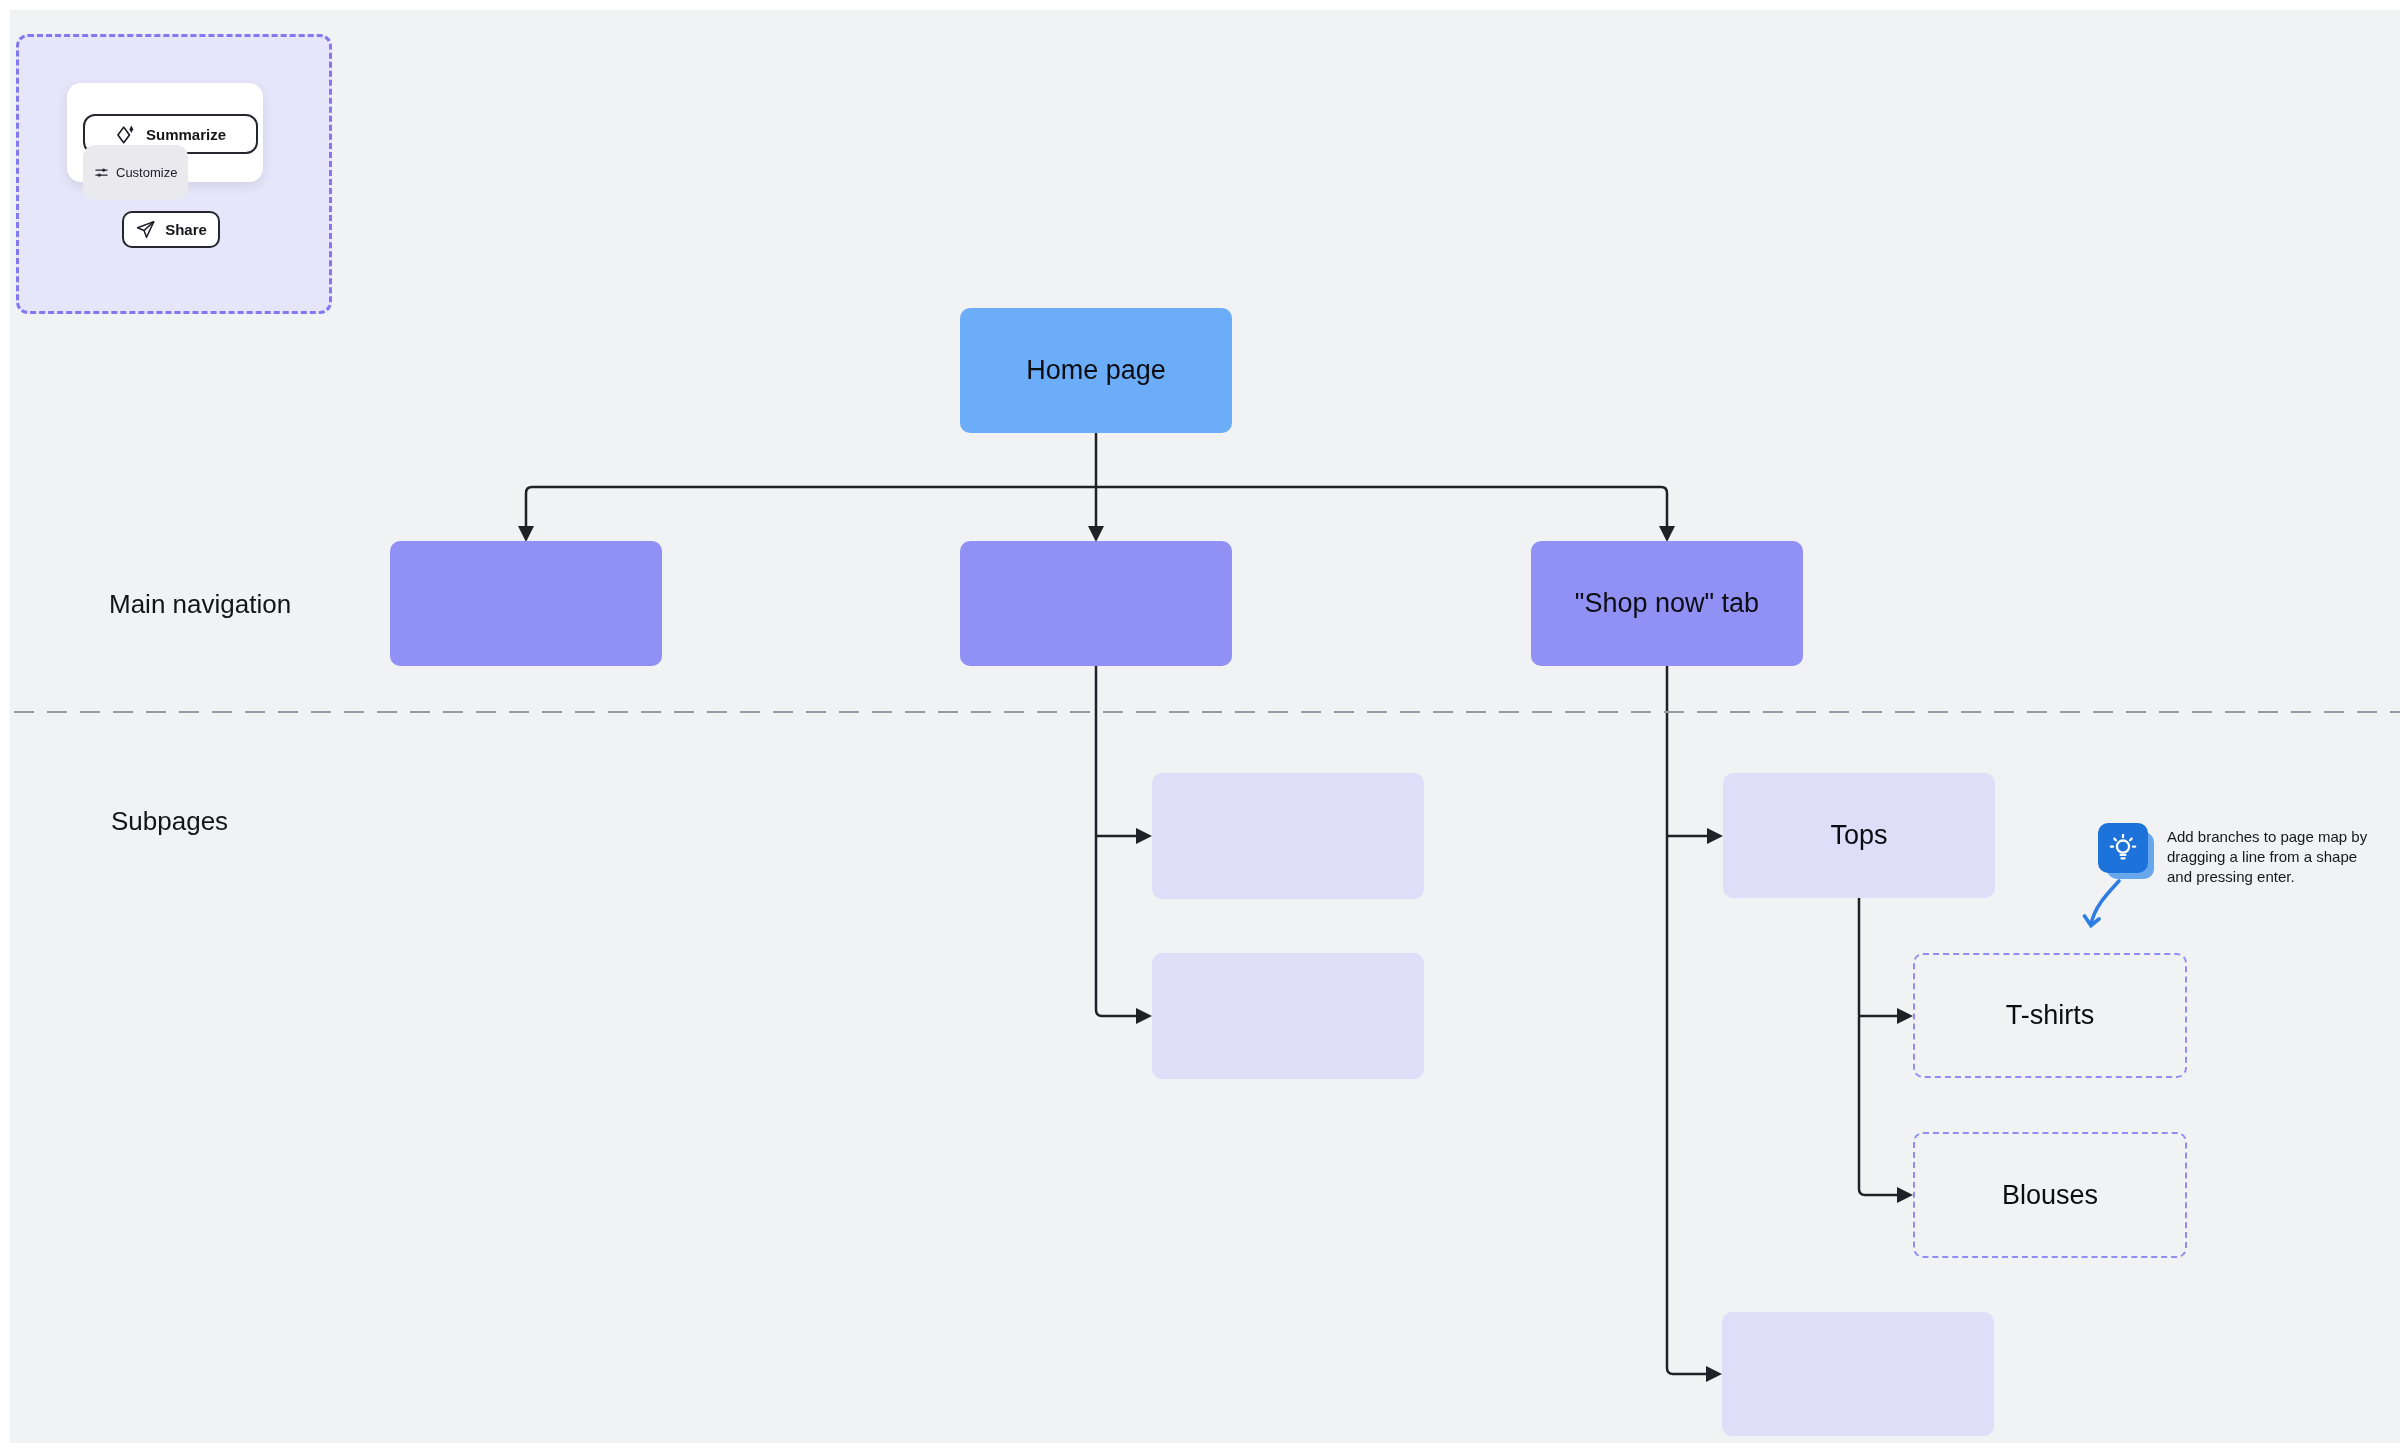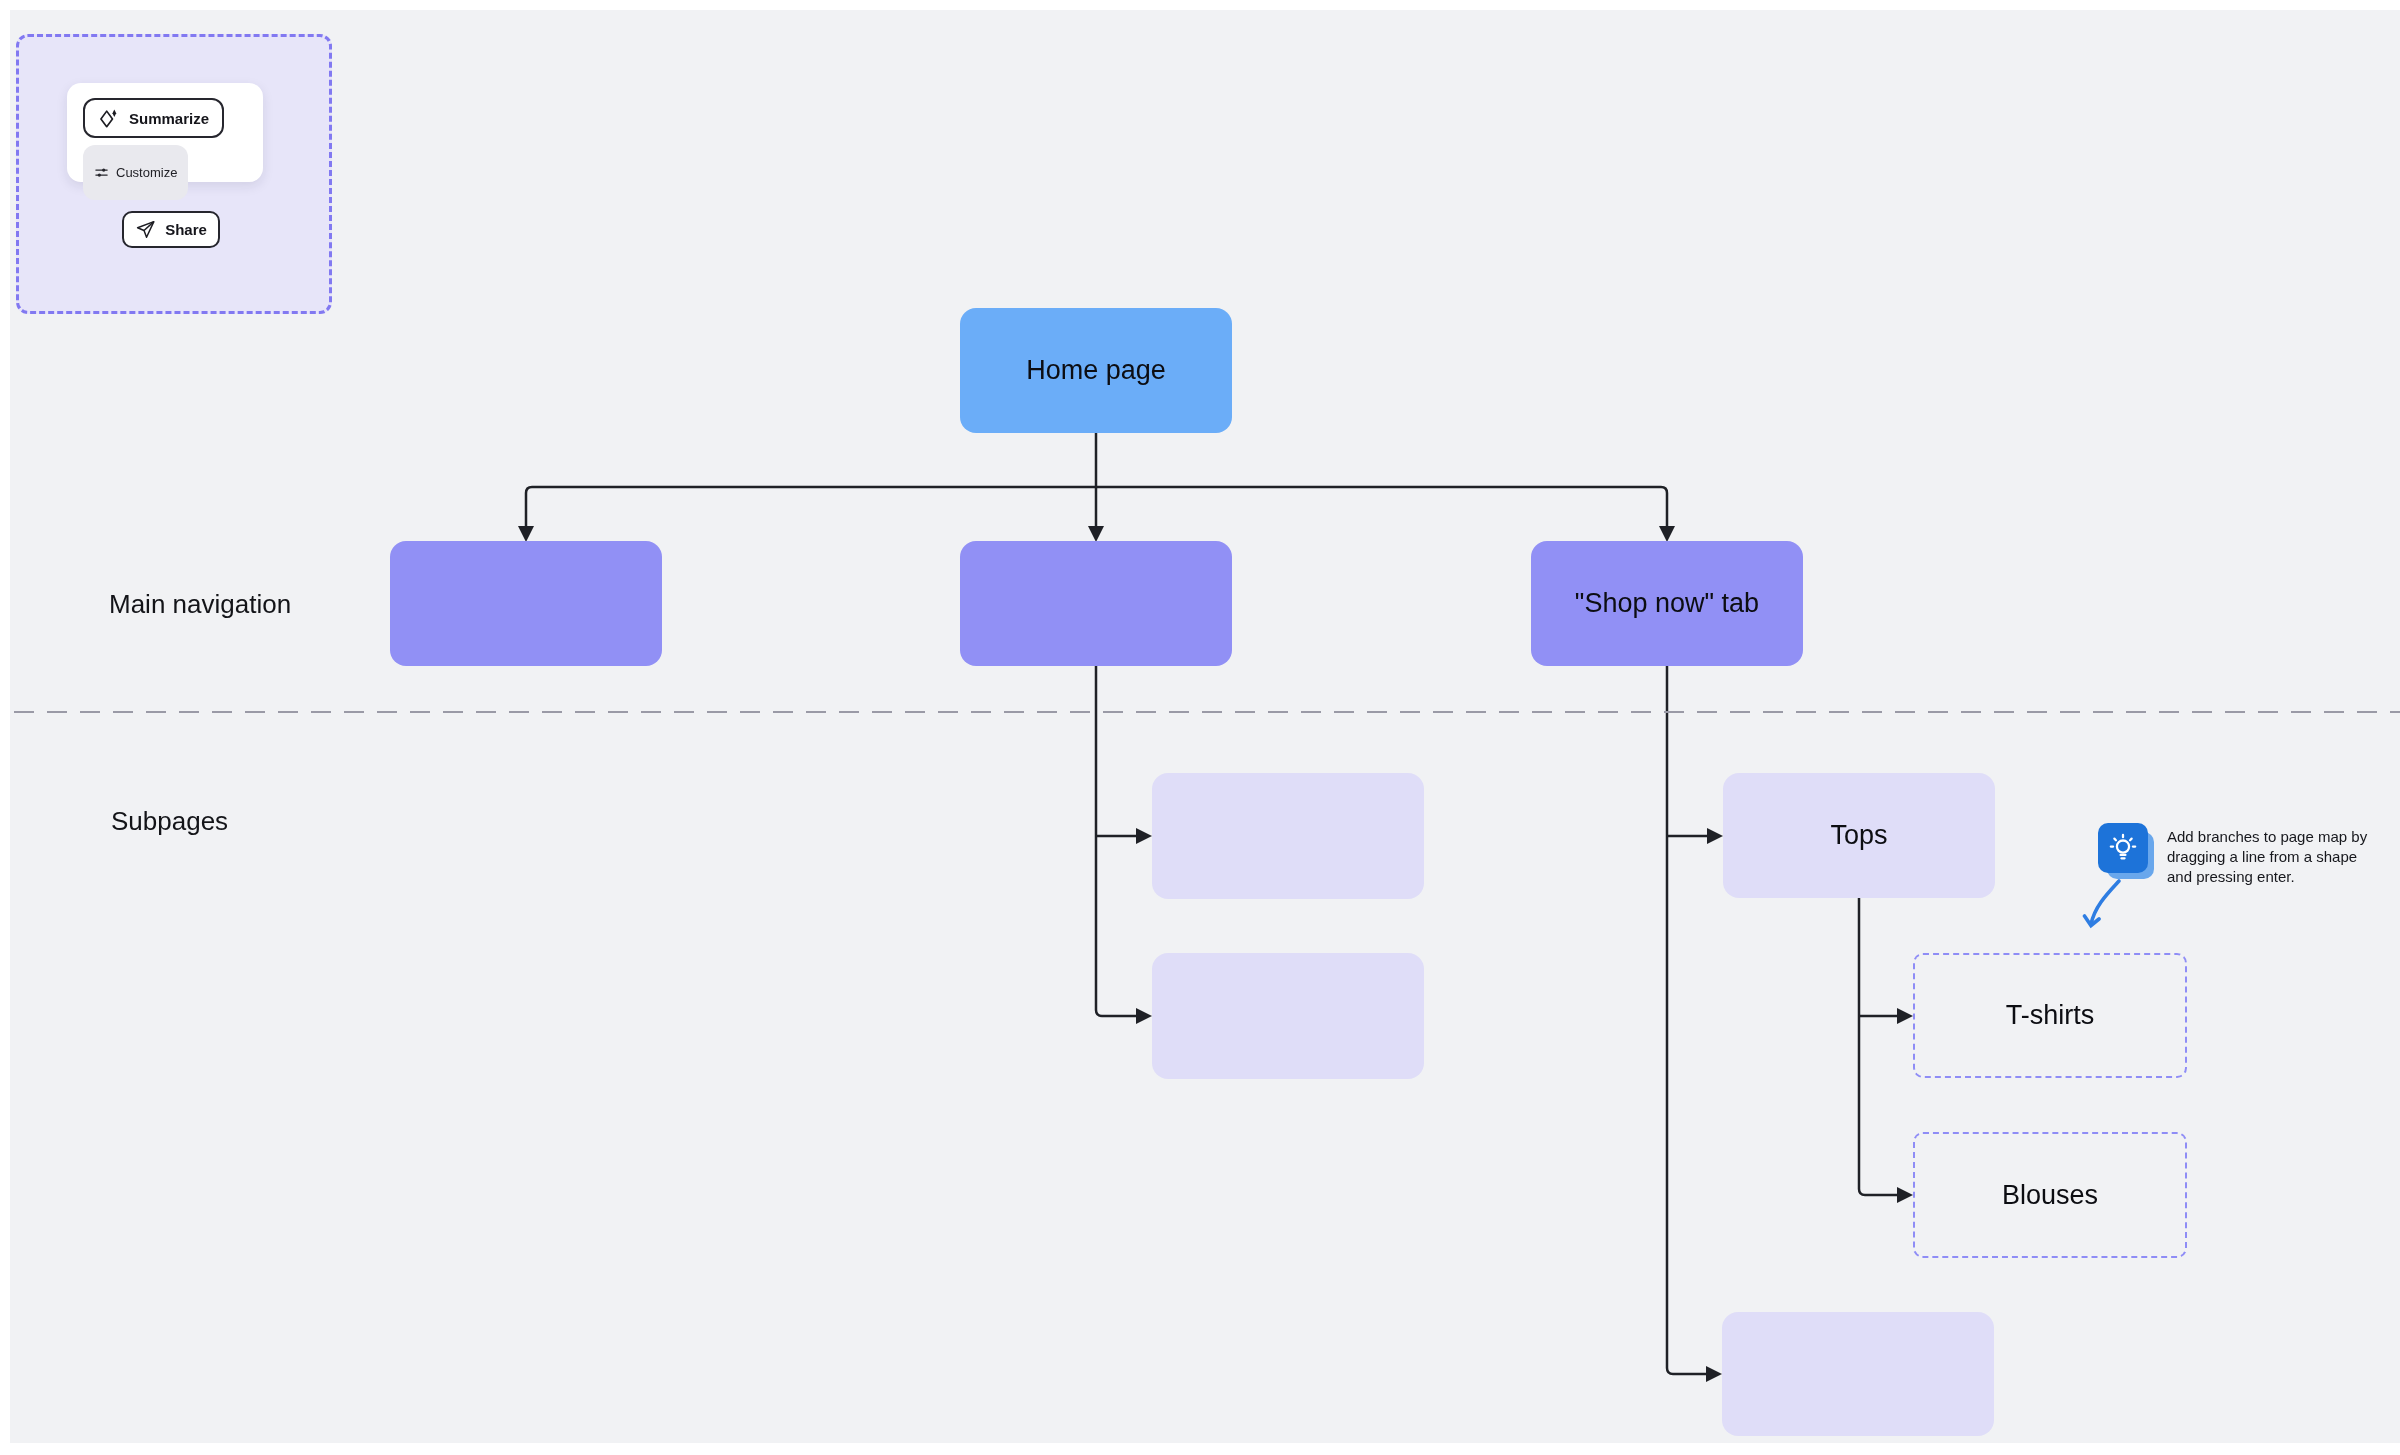--- a/index.html
+++ b/index.html
@@ -8,30 +8,30 @@
   .canvas{position:absolute;left:10px;top:10px;width:2390px;height:1433px;background:#f1f2f4;}
 
   
   .selection{position:absolute;left:16px;top:34px;width:310px;height:274px;
     border:3px dashed #8279f1;border-radius:12px;background:#e7e5f9;}
   .card{position:absolute;left:67px;top:83px;width:196px;height:99px;background:#ffffff;
     border-radius:14px;box-shadow:0 4px 12px rgba(25,25,60,.10);}
   .btn{display:flex;align-items:center;justify-content:center;gap:9px;background:#ffffff;
     border:2px solid #26262e;border-radius:12px;font-weight:bold;font-size:15px;color:#15151b;
     box-sizing:border-box;cursor:pointer;}
-  .btn-summarize{position:absolute;left:83px;top:98px;width:141px;height:40px;}
+  .btn-summarize{position:absolute;left:83px;top:114px;width:175px;height:40px;}
   .btn-share{position:absolute;left:122px;top:211px;width:98px;height:37px;border-radius:10px;}
   .pill-customize{position:absolute;left:83px;top:145px;height:23px;padding:16px 11px;
     background:#e9e9ee;border-radius:12px;display:inline-flex;align-items:center;gap:7px;
     font-size:13px;color:#222228;cursor:pointer;}
   .icon{display:inline-flex;align-items:center;justify-content:center;}
 
   
   .node{position:absolute;display:flex;align-items:center;justify-content:center;
-    border-radius:16px;font-size:27px;color:#0c0d12;box-sizing:border-box;}
+    border-radius:10px;font-size:27px;color:#0c0d12;box-sizing:border-box;}
   .fill-blue{background:#6badf8;}
   .fill-purple{background:#9190f5;}
   .fill-lavender{background:#dfddf8;}
   .node-dashed{background:transparent;border:2px dashed #8f8df6;border-radius:10px;}
 
   .n-home{left:960px;top:308px;width:272px;height:125px;}
   .n-nav-left{left:390px;top:541px;width:272px;height:125px;}
   .n-nav-mid{left:960px;top:541px;width:272px;height:125px;}
   .n-shop{left:1531px;top:541px;width:272px;height:125px;}
   .n-sub1{left:1152px;top:773px;width:272px;height:126px;}

